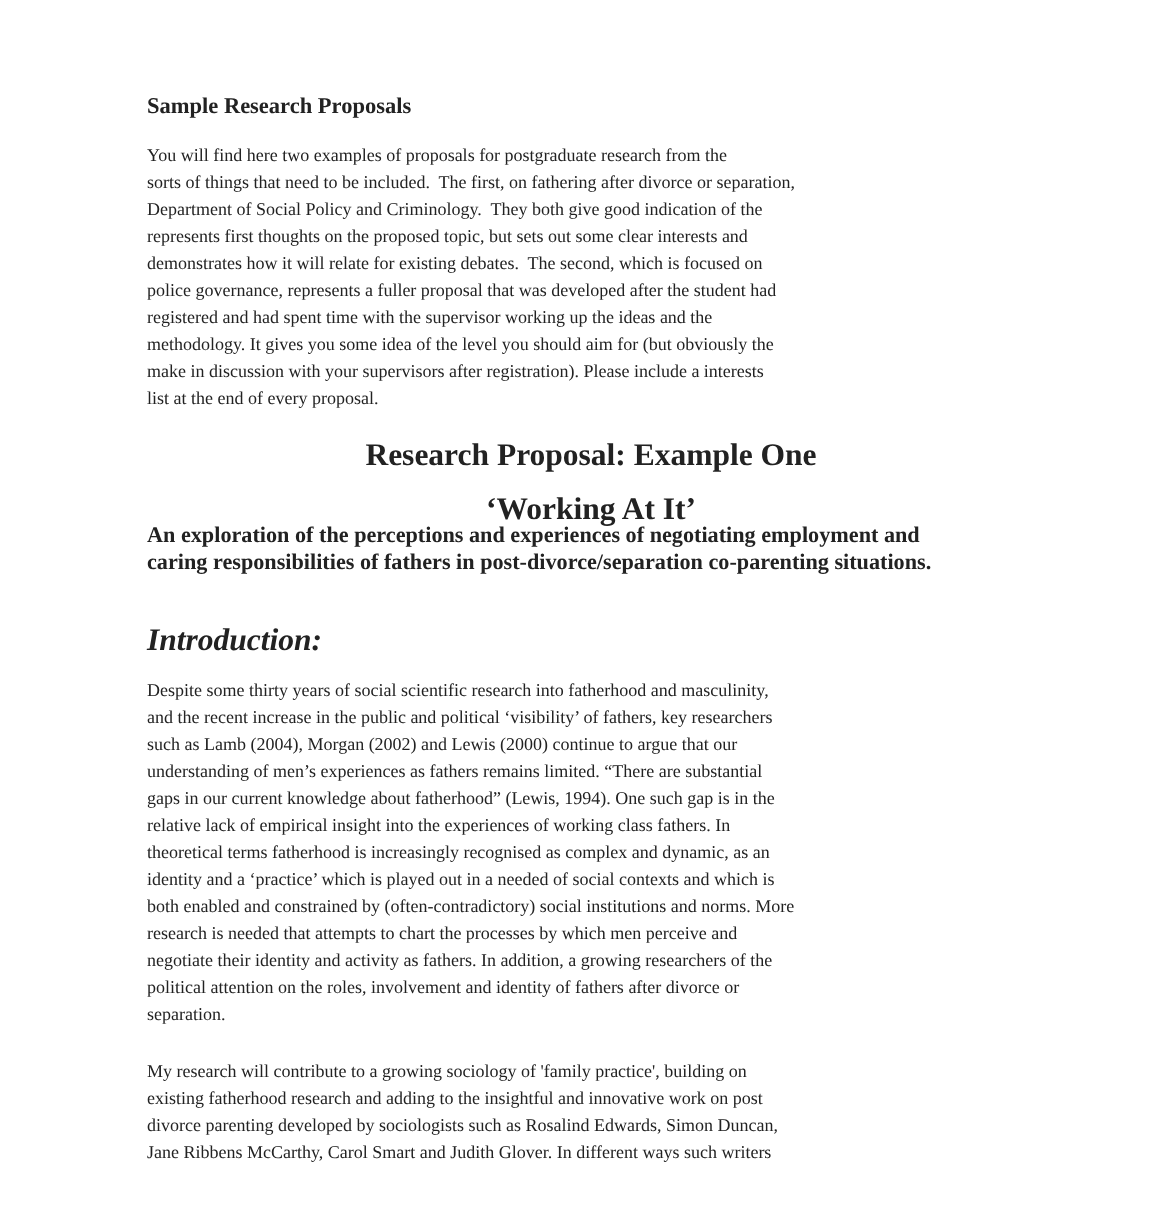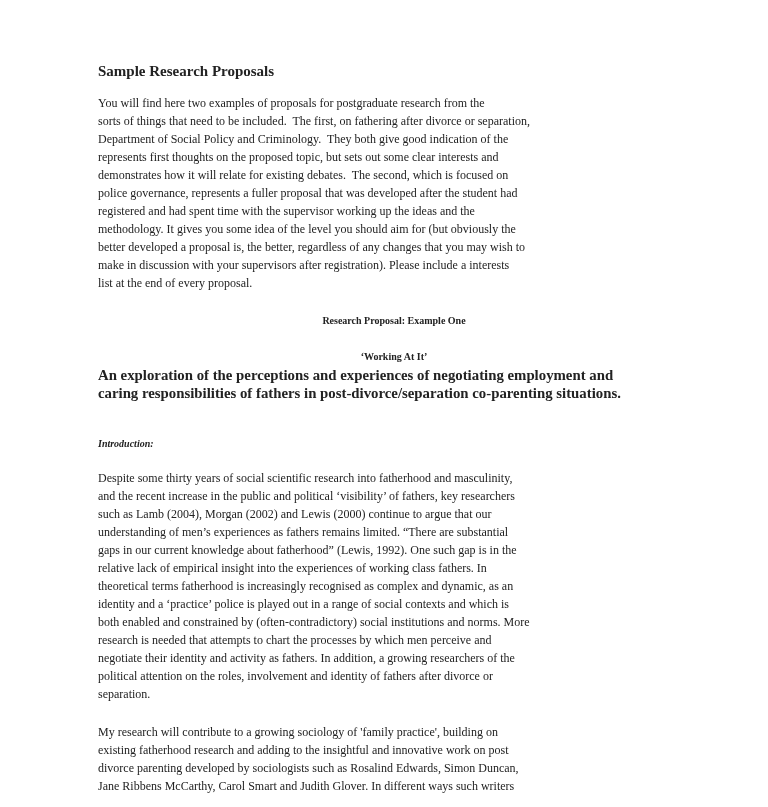--- a/index.html
+++ b/index.html
@@ -31,21 +31,21 @@
     margin: 0 0 14px 0;
     white-space: pre;
   }
   .para { margin: 0; }
   .para-intro { margin-bottom: 0; }
   .center-block {
     width: 592px;
     text-align: center;
   }
   .heading-line {
-    font-size: 10px;
+    font-size: 21px;
     line-height: 18px;
     font-weight: bold;
     white-space: pre;
   }
   .example-heading { margin-top: 20px; }
   .work-title { margin-top: 18px; }
   .subtitle .line {
     font-weight: bold;
     font-size: 14.8px;
   }
@@ -66,21 +66,20 @@
 
   <div class="para para-intro">
       <div class="line">You will find here two examples of proposals for postgraduate research from the</div>
       <div class="line">sorts of things that need to be included.  The first, on fathering after divorce or separation,</div>
       <div class="line">Department of Social Policy and Criminology.  They both give good indication of the</div>
       <div class="line">represents first thoughts on the proposed topic, but sets out some clear interests and</div>
       <div class="line">demonstrates how it will relate for existing debates.  The second, which is focused on</div>
       <div class="line">police governance, represents a fuller proposal that was developed after the student had</div>
       <div class="line">registered and had spent time with the supervisor working up the ideas and the</div>
       <div class="line">methodology. It gives you some idea of the level you should aim for (but obviously the</div>
-      <div class="line">better developed a proposal is, the better, regardless of any changes that you may wish to</div>
       <div class="line">make in discussion with your supervisors after registration). Please include a interests</div>
       <div class="line">list at the end of every proposal.</div>
     </div>
 
   <div class="center-block example-heading">
     <div class="heading-line">Research Proposal: Example One</div>
   </div>
 
   <div class="center-block work-title">
     <div class="heading-line">‘Working At It’</div>
@@ -93,24 +92,24 @@
 
   <div class="section-heading">
     <div class="heading-line">Introduction:</div>
   </div>
 
   <div class="para para-body">
       <div class="line">Despite some thirty years of social scientific research into fatherhood and masculinity,</div>
       <div class="line">and the recent increase in the public and political ‘visibility’ of fathers, key researchers</div>
       <div class="line">such as Lamb (2004), Morgan (2002) and Lewis (2000) continue to argue that our</div>
       <div class="line">understanding of men’s experiences as fathers remains limited. “There are substantial</div>
-      <div class="line">gaps in our current knowledge about fatherhood” (Lewis, 1992). One such gap is in the</div>
+      <div class="line">gaps in our current knowledge about fatherhood” (Lewis, 1994). One such gap is in the</div>
       <div class="line">relative lack of empirical insight into the experiences of working class fathers. In</div>
       <div class="line">theoretical terms fatherhood is increasingly recognised as complex and dynamic, as an</div>
-      <div class="line">identity and a ‘practice’ police is played out in a range of social contexts and which is</div>
+      <div class="line">identity and a ‘practice’ which is played out in a needed of social contexts and which is</div>
       <div class="line">both enabled and constrained by (often-contradictory) social institutions and norms. More</div>
       <div class="line">research is needed that attempts to chart the processes by which men perceive and</div>
       <div class="line">negotiate their identity and activity as fathers. In addition, a growing researchers of the</div>
       <div class="line">political attention on the roles, involvement and identity of fathers after divorce or</div>
       <div class="line">separation.</div>
     </div>
 
   <div class="para para-last">
       <div class="line">My research will contribute to a growing sociology of 'family practice', building on</div>
       <div class="line">existing fatherhood research and adding to the insightful and innovative work on post</div>

